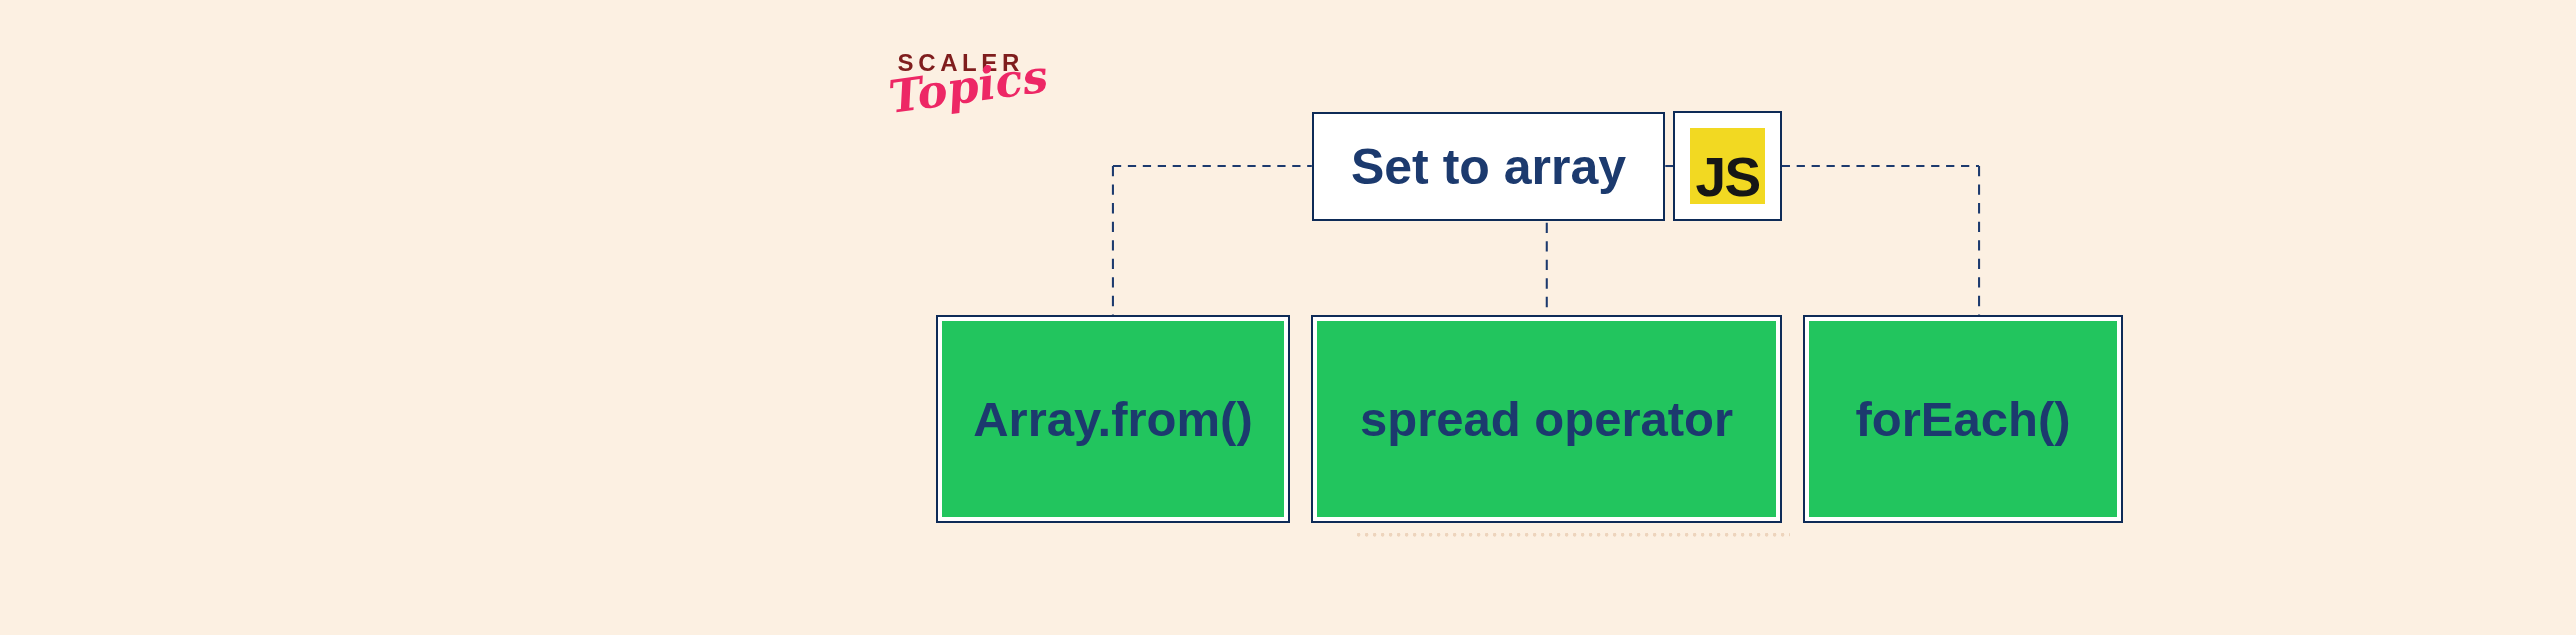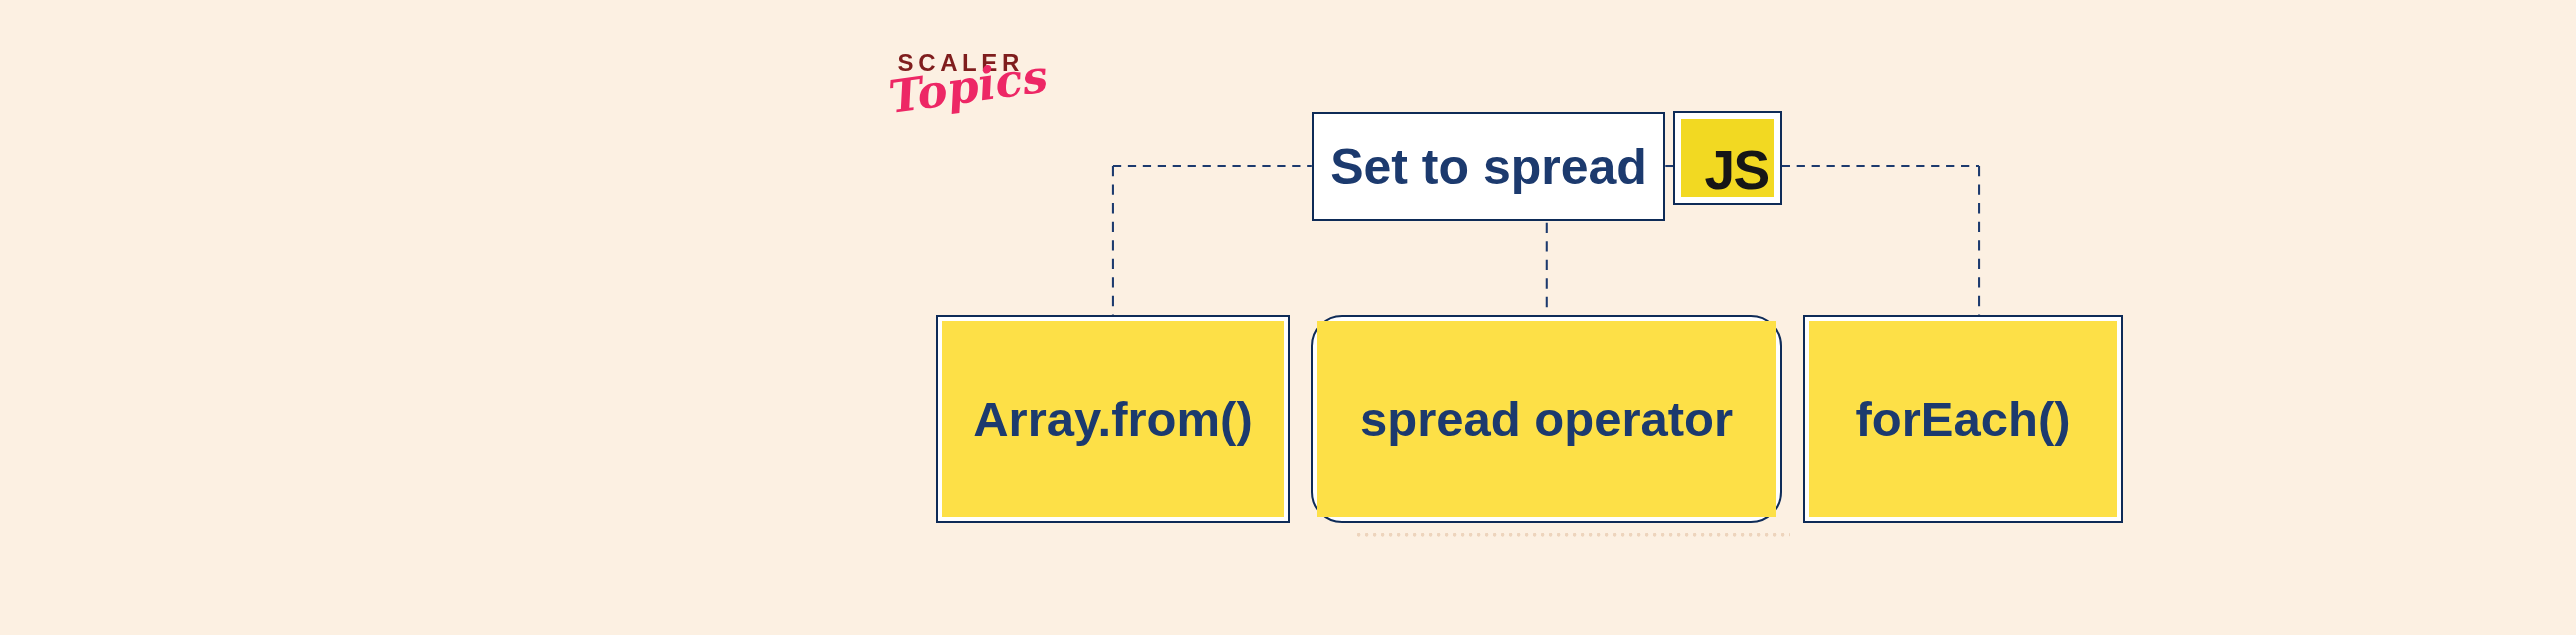--- a/index.html
+++ b/index.html
@@ -83,25 +83,25 @@
     white-space: nowrap;
     line-height: 1;
   }
 
   
   .js-box {
     position: absolute;
     left: 1673px;
     top: 111px;
     width: 109px;
-    height: 94px;
+    height: 110px;
     box-sizing: border-box;
     background: #ffffff;
     border: 2.6px solid #0e2b57;
-    padding: 6px;
+    padding: 15px;
   }
   .js-yellow {
     width: 100%;
     height: 100%;
     background: #f2d922;
     display: flex;
     align-items: flex-end;
     justify-content: flex-end;
     box-sizing: border-box;
     padding: 0 5.2px 3.1px 0;
@@ -120,34 +120,34 @@
     top: 315px;
     height: 208px;
     box-sizing: border-box;
     background: #ffffff;
     border: 2.6px solid #0e2b57;
     padding: 4.1px;
   }
   .node .fill {
     width: 100%;
     height: 100%;
-    background: #fde047;
+    background: #22c55e;
     display: flex;
     align-items: center;
     justify-content: center;
   }
   .node .fill span {
     font-size: 49px;
     font-weight: bold;
     color: #1c3a6e;
     white-space: nowrap;
     line-height: 1;
   }
   .node-1 { left: 936px; width: 354px; }
-  .node-2 { left: 1311px; width: 471px; border-radius: 31px; }
+  .node-2 { left: 1311px; width: 471px; }
   .node-3 { left: 1803px; width: 320px; }
 
   
   .watermark-dots {
     position: absolute;
     left: 1355px;
     top: 531px;
     width: 435px;
     height: 7.7px;
     background-image: radial-gradient(circle at 3.6px 3.6px, rgba(213,166,128,0.38) 1.5px, rgba(213,166,128,0) 2.1px);
@@ -168,21 +168,21 @@
   <svg class="connectors" viewBox="0 0 6001 1234" xmlns="http://www.w3.org/2000/svg">
     <path class="dash-h" d="M2160 322 H2546"></path>
     <path class="dash-v" d="M2160 322 V612"></path>
     <path class="dash-solid" d="M3232 322 H3247"></path>
     <path class="dash-h" d="M3458 322 H3841"></path>
     <path class="dash-v" d="M3841 322 V612"></path>
     <path class="dash-v" d="M3002 432 V612"></path>
   </svg>
 
   <div class="header-box">
-    <span>Set to spread</span>
+    <span>Set to array</span>
   </div>
 
   <div class="js-box">
     <div class="js-yellow">
       <span>JS</span>
     </div>
   </div>
 
   <div class="node node-1">
     <div class="fill">

